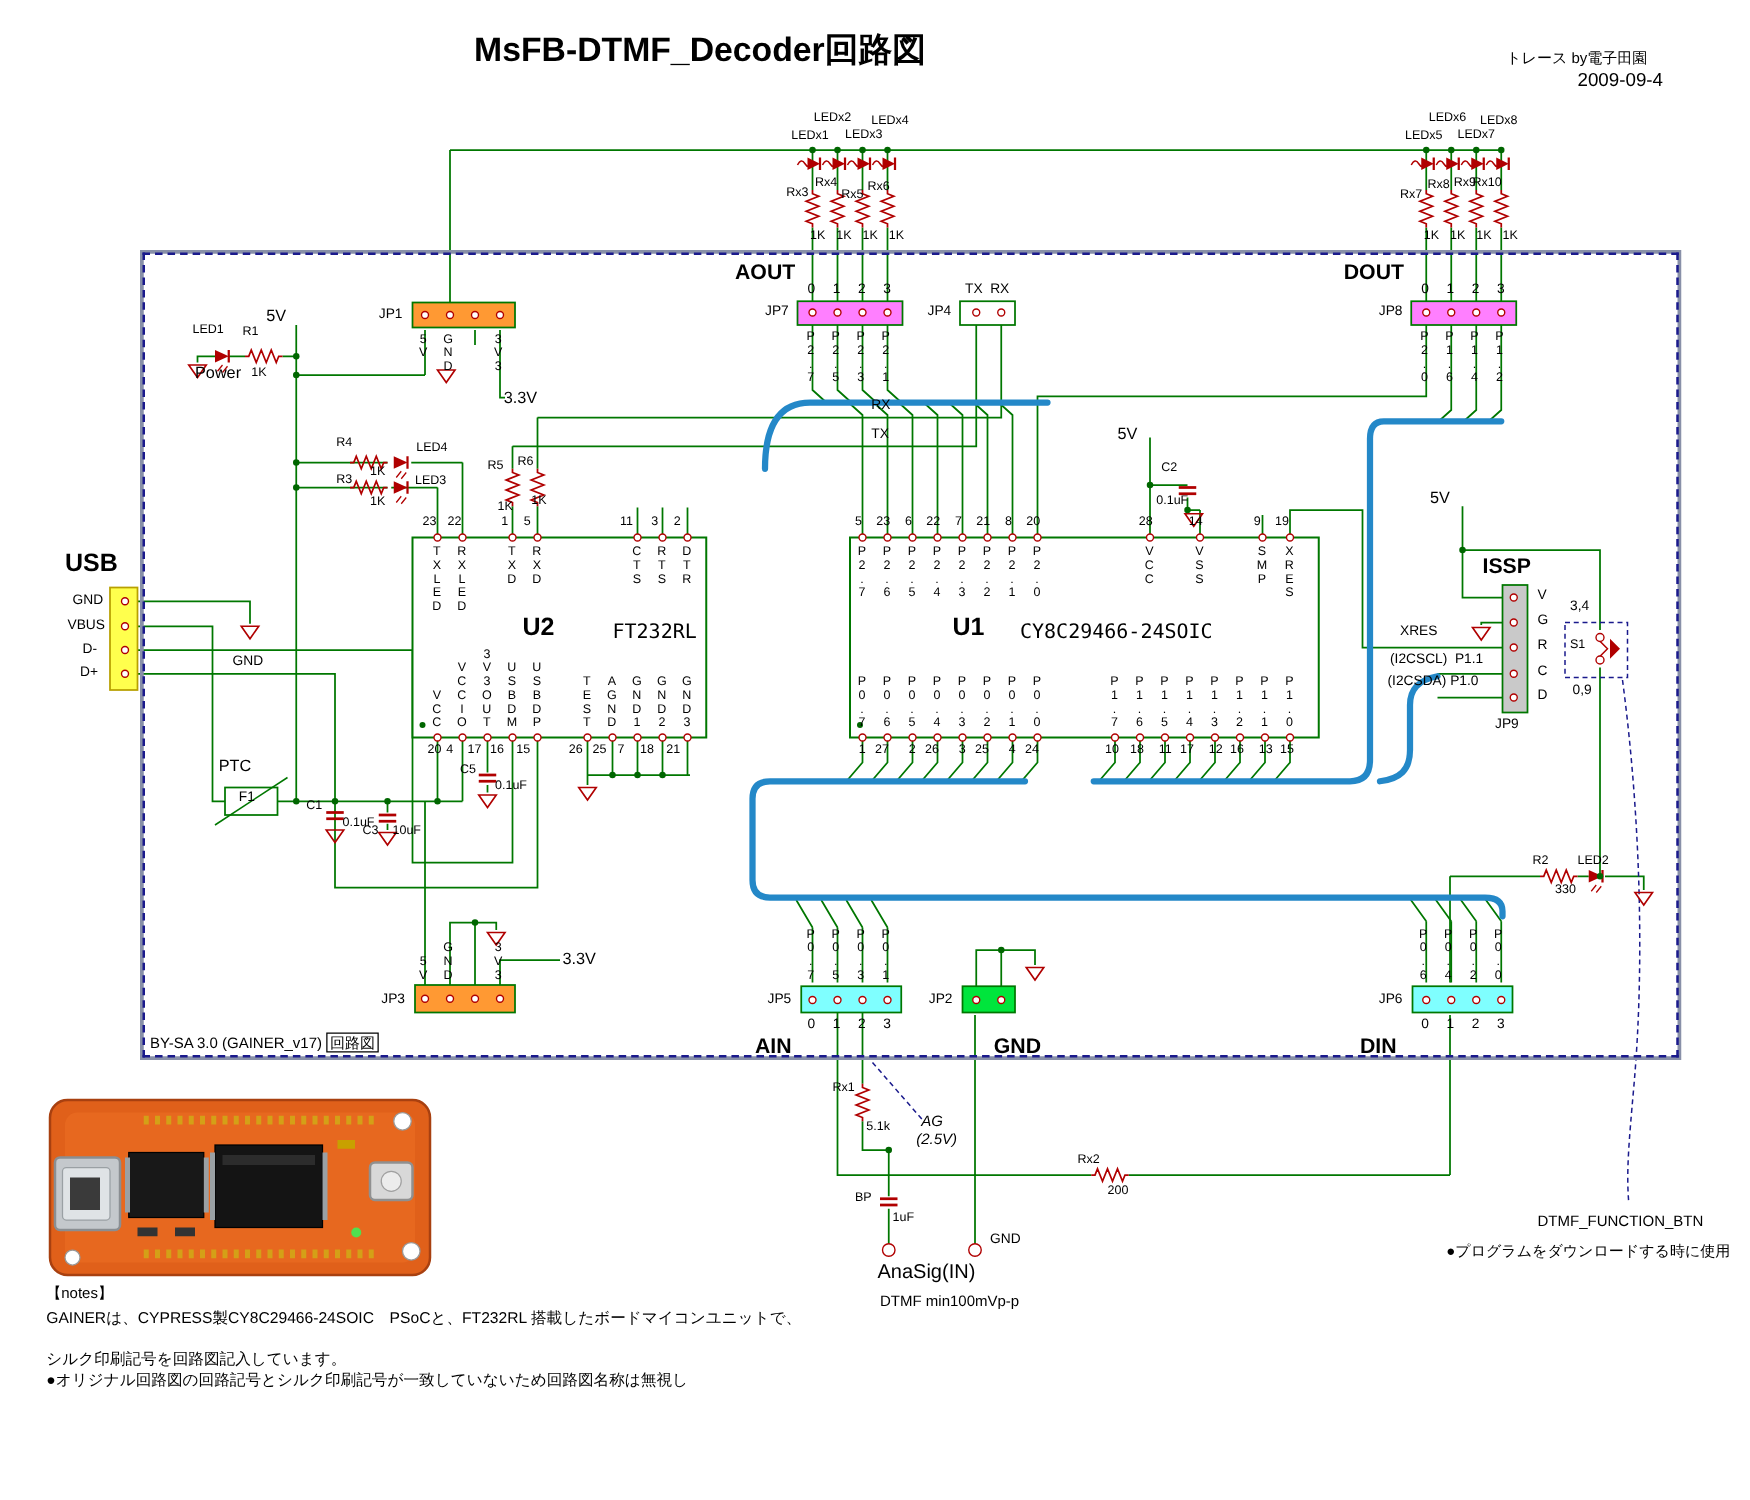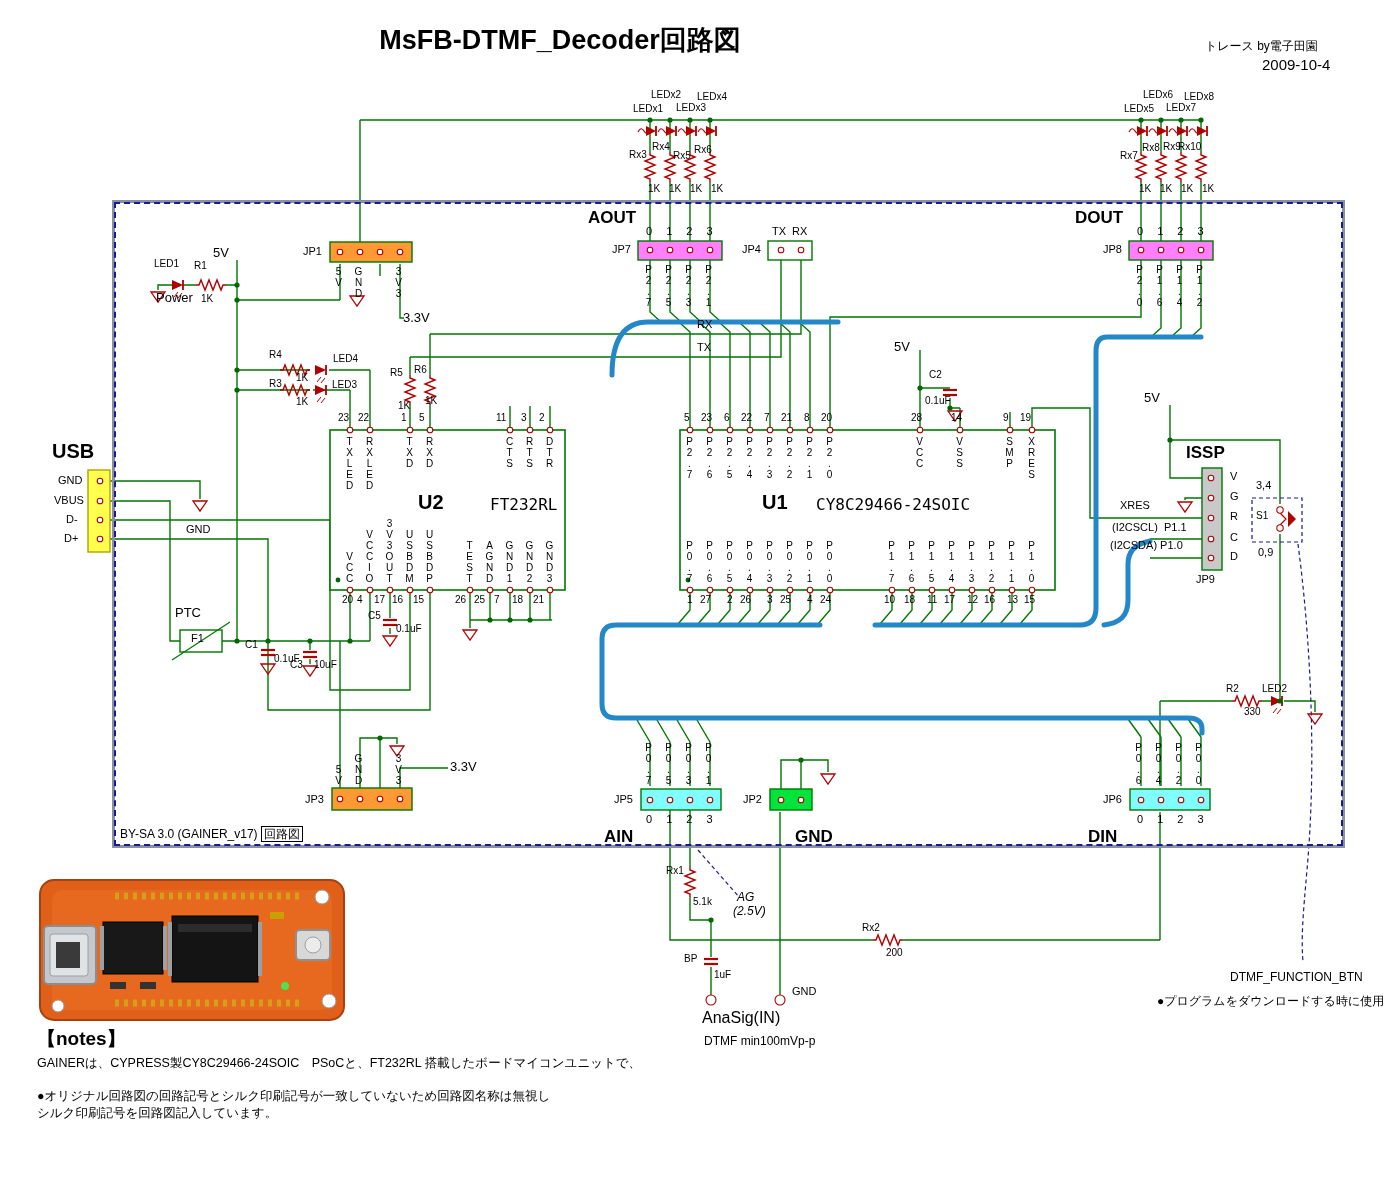--- a/index.html
+++ b/index.html
@@ -11,21 +11,21 @@
   .b17{font-size:17px;font-weight:bold}
   .b20{font-size:20px;font-weight:bold}
   .t{font-size:27px;font-weight:bold;text-align:center;width:520px}
   .V{writing-mode:vertical-rl;text-orientation:upright;font-size:10px;letter-spacing:0;line-height:1}
   .mono{font-family:"DejaVu Sans Mono",monospace}
   .it{font-style:italic}
   .ws11{word-spacing:11px}.ws6{word-spacing:6px}.ws3{word-spacing:3px}
   .hs{position:absolute}
   .boxed{border:1px solid #000;padding:0 2px}
   .notes{position:absolute;left:37px;top:1026px;width:650px;color:#000}
-  .notes .nh{font-size:19px;font-weight:bold;margin-bottom:3px}
+  .notes .nh{font-size:12px;font-weight:normal;margin-bottom:3px}
   .notes div.ln{font-size:12.5px;line-height:17px}
   .gap{height:16px}
 </style>
 </head>
 <body>
 
 <div class="stage">
 
 <svg class="w" width="1400" height="1200" viewBox="0 0 1400 1200">
   <defs>
@@ -350,21 +350,21 @@
 <div class="hs" style="left:680px;top:430px;width:375px;height:160px"></div>
 <div class="hs" style="left:1202px;top:468px;width:20px;height:102px"></div>
 <div class="hs" style="left:1252px;top:498px;width:50px;height:44px"></div>
 <div class="hs" style="left:332px;top:788px;width:80px;height:22px"></div>
 <div class="hs" style="left:641px;top:789px;width:80px;height:21px"></div>
 <div class="hs" style="left:770px;top:789px;width:42px;height:21px"></div>
 <div class="hs" style="left:1130px;top:789px;width:80px;height:21px"></div>
 
 <div class="L t" style="left:300px;top:26px">MsFB-DTMF_Decoder回路図</div>
 <div class="L s12" style="left:1205px;top:40px">トレース by電子田園</div>
-<div class="L s15" style="left:1262px;top:57px">2009-10-4</div>
+<div class="L s15" style="left:1262px;top:57px">2009-09-4</div>
 <div class="L s12" style="left:120px;top:828px"><span>BY-SA 3.0 (GAINER_v17) </span><span class="boxed">回路図</span></div>
 
 <span class="L s10" style="left:633px;top:104px">LEDx1</span>
 <span class="L s10" style="left:651px;top:90px">LEDx2</span>
 <span class="L s10" style="left:676px;top:103px">LEDx3</span>
 <span class="L s10" style="left:697px;top:92px">LEDx4</span>
 <span class="L s10" style="left:629px;top:150px">Rx3</span>
 <span class="L s10" style="left:652px;top:142px">Rx4</span>
 <span class="L s10" style="left:673px;top:151px">Rx5</span>
 <span class="L s10" style="left:694px;top:145px">Rx6</span>
@@ -589,17 +589,17 @@
 <span class="L s10" style="left:862px;top:923px">Rx2</span>
 <span class="L s10" style="left:886px;top:948px">200</span>
 
 <span class="L s12" style="left:1230px;top:971px">DTMF_FUNCTION_BTN</span>
 <span class="L s12" style="left:1157px;top:995px">●プログラムをダウンロードする時に使用</span>
 
 <div class="notes">
   <div class="nh">【notes】</div>
   <div class="ln">GAINERは、CYPRESS製CY8C29466-24SOIC　PSoCと、FT232RL 搭載したボードマイコンユニットで、</div>
   <div class="gap"></div>
+  <div class="ln">シルク印刷記号を回路図記入しています。</div>
   <div class="ln">●オリジナル回路図の回路記号とシルク印刷記号が一致していないため回路図名称は無視し</div>
-  <div class="ln">シルク印刷記号を回路図記入しています。</div>
 </div>
 
 </div>
 
 </body></html>

